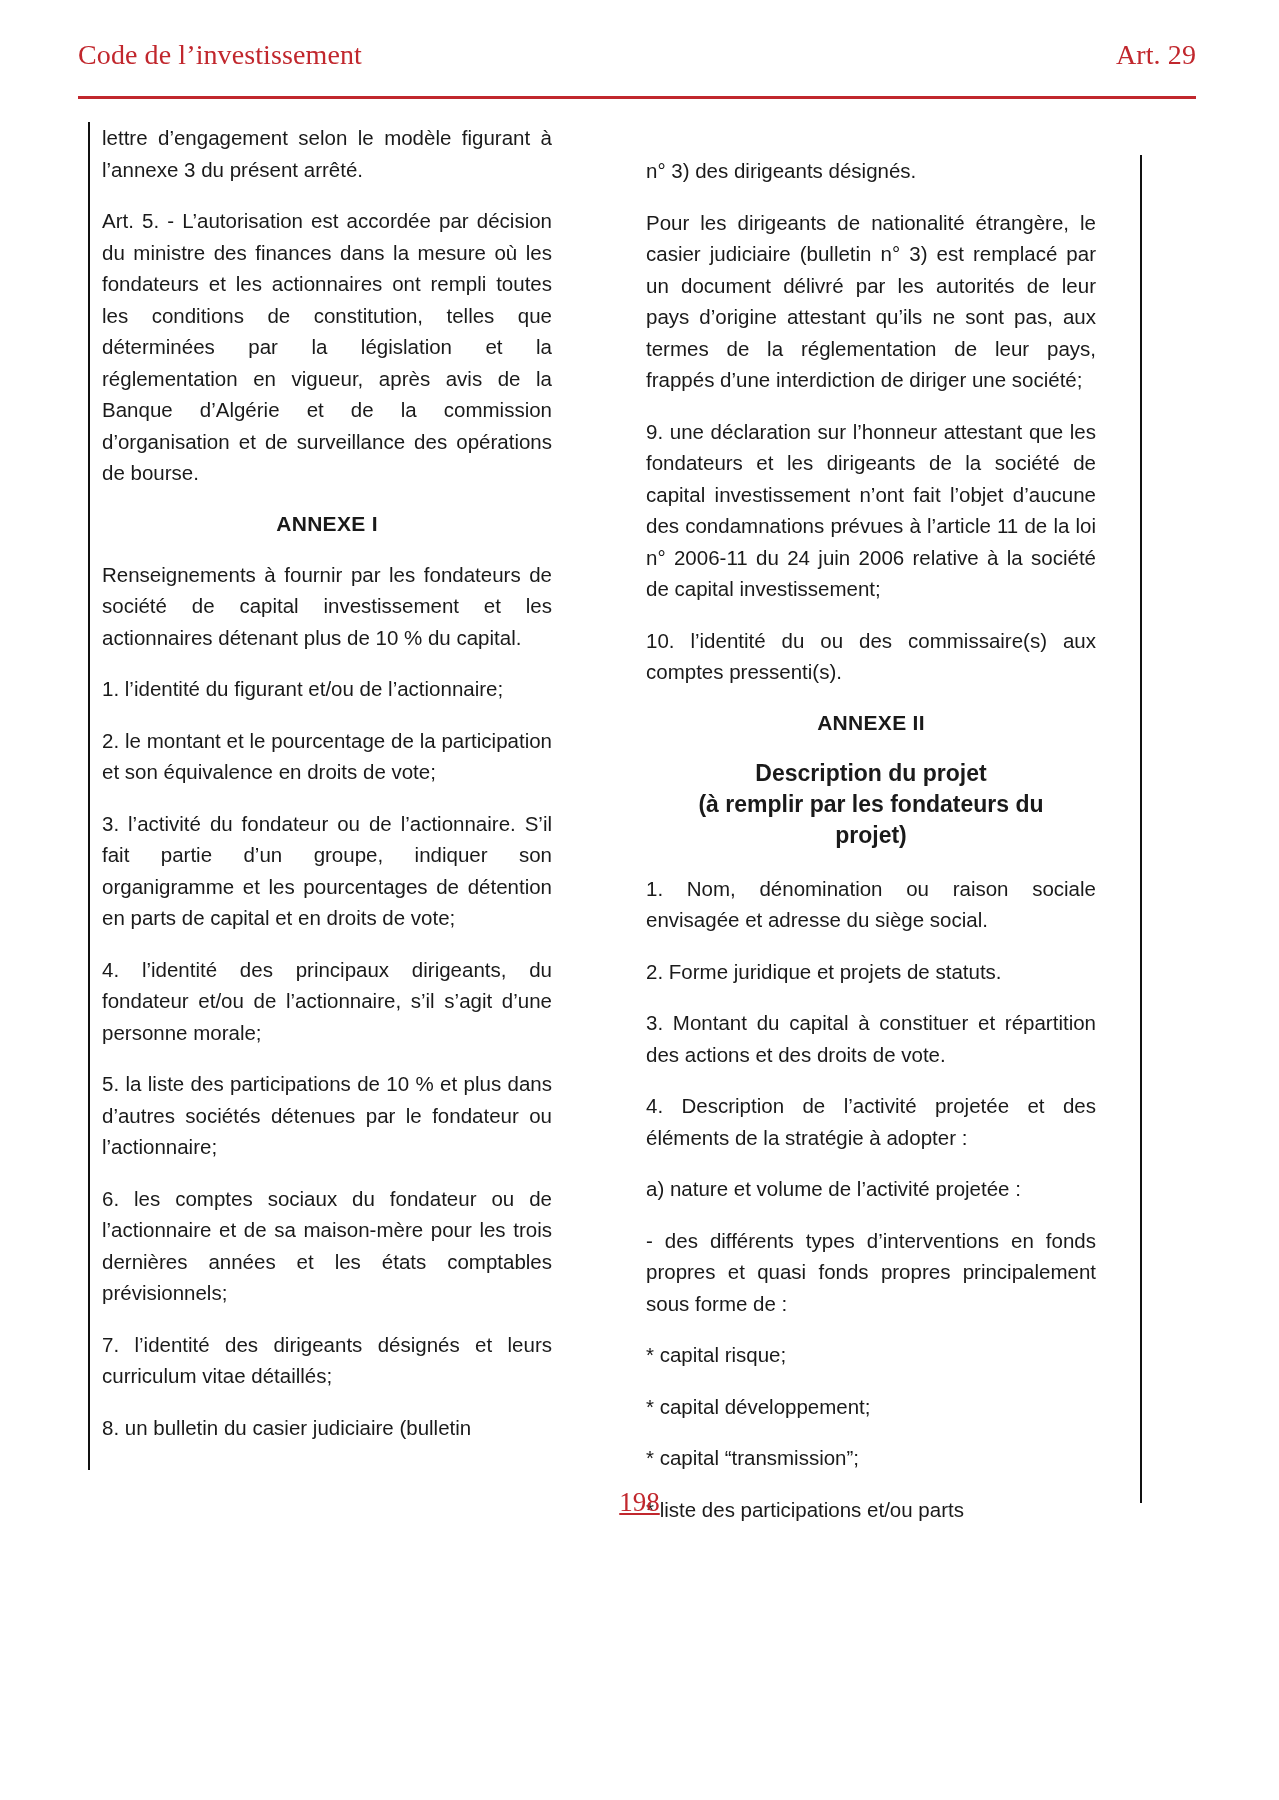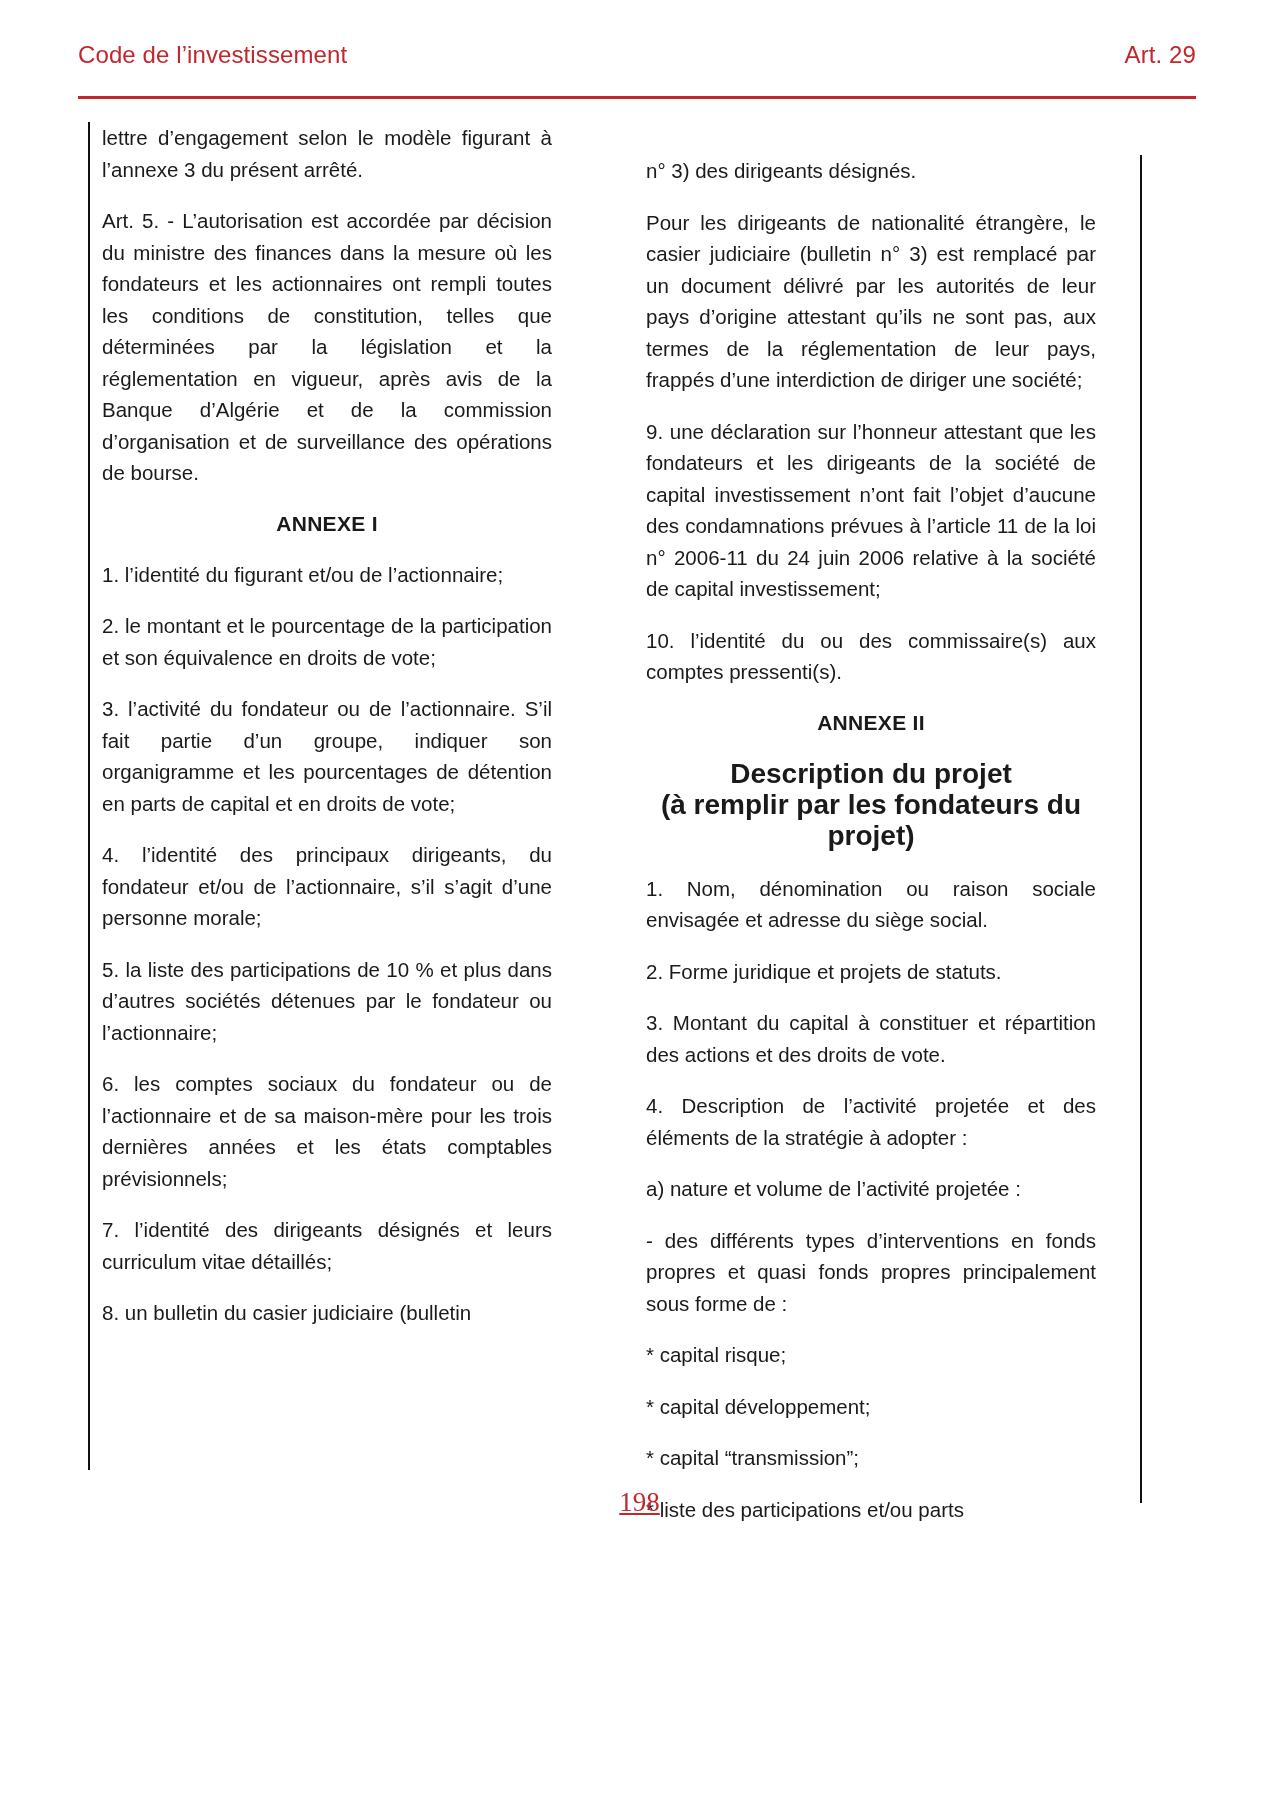--- a/index.html
+++ b/index.html
@@ -28,23 +28,23 @@
   
   .runhead {
     position: absolute;
     left: 78px;
     top: 38px;
     width: 1118px;
     height: 44px;
     display: flex;
     align-items: baseline;
     justify-content: space-between;
-    font-family: Liberation Sans, sans-serif;
+    font-family: Liberation Serif, serif;
     color: #c1272d;
-    font-size: 24px;
+    font-size: 28px;
     line-height: 34px;
     white-space: nowrap;
   }
   .runhead .left  { letter-spacing: 0.1px; }
   .runhead .right { letter-spacing: 0.1px; }
 
   .headrule {
     position: absolute;
     left: 78px;
     top: 96px;
@@ -97,21 +97,21 @@
   h2.annexe {
     margin: 12px 0 20px 0;
     font-size: 21px;
     line-height: 30px;
     font-weight: bold;
     text-align: center;
     letter-spacing: 0.3px;
   }
   h3.subtitle {
     margin: 4px 0 22px 0;
-    font-size: 28px;
+    font-size: 23px;
     line-height: 31px;
     font-weight: bold;
     text-align: center;
   }
 
   
   .folio {
     position: absolute;
     left: 0;
     top: 1486px;
@@ -142,20 +142,21 @@
       <div class="col-rule"></div>
 
       <p class="para">lettre d’engagement selon le modèle figurant à l’annexe 3 du présent arrêté.</p>
 
       <p class="para">
         <span class="num">Art. 5. -</span><span> </span><span>L’autorisation est accordée par décision du ministre des finances dans la mesure où les fondateurs et les actionnaires ont rempli toutes les conditions de constitution, telles que déterminées par la législation et la réglementation en vigueur, après avis de la Banque d’Algérie et de la commission d’organisation et de surveillance des opérations de bourse.</span>
       </p>
 
       <h2 class="annexe">ANNEXE I</h2>
 
+      <p class="para">Renseignements à fournir par les fondateurs de société de capital investissement et les actionnaires détenant plus de 10 % du capital.</p>
 
       <p class="para">
         <span class="num">1.</span> <span>l’identité du figurant et/ou de l’actionnaire;</span>
       </p>
       <p class="para">
         <span class="num">2.</span> <span>le montant et le pourcentage de la participation et son équivalence en droits de vote;</span>
       </p>
       <p class="para">
         <span class="num">3.</span> <span>l’activité du fondateur ou de l’actionnaire. S’il fait partie d’un groupe, indiquer son organigramme et les pourcentages de détention en parts de capital et en droits de vote;</span>
       </p>

